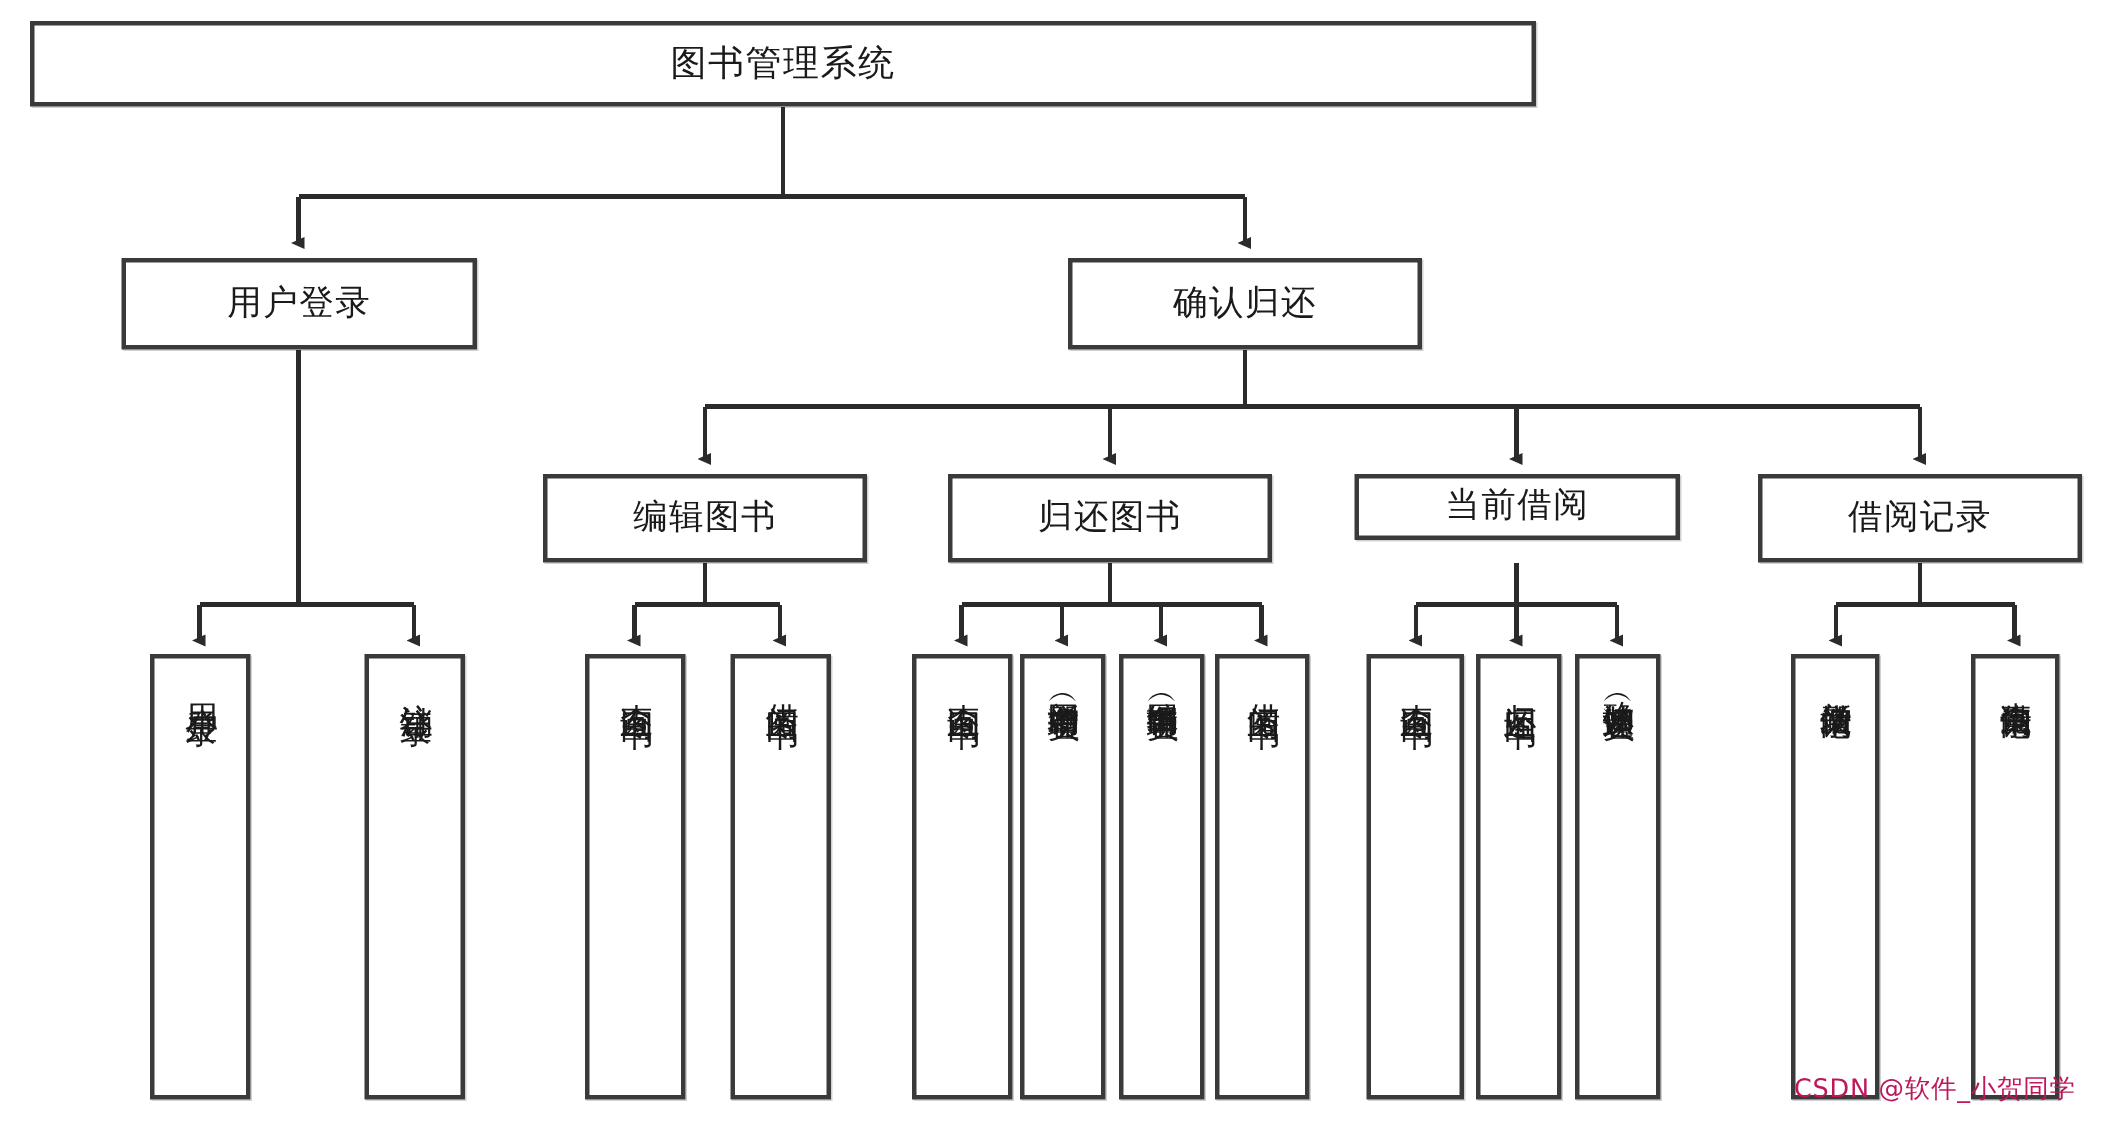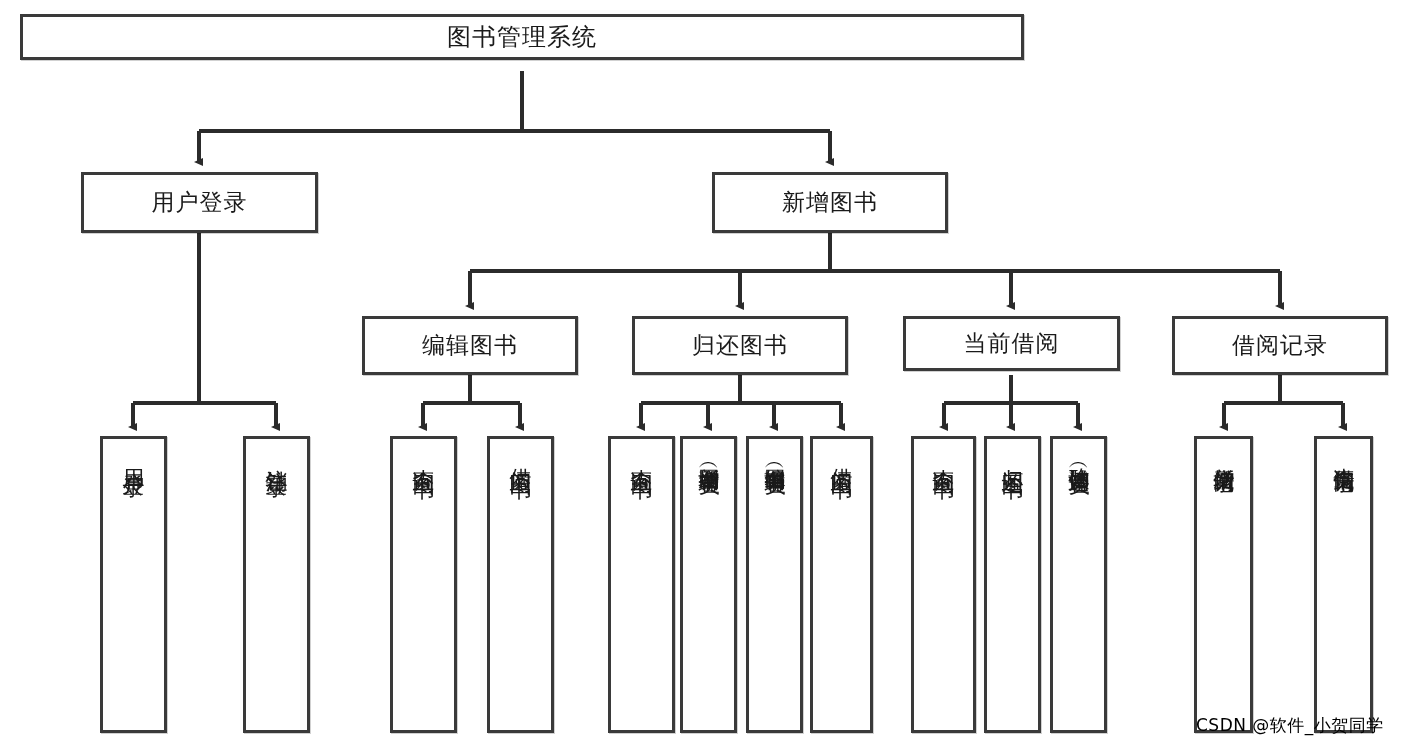--- a/index.html
+++ b/index.html
@@ -46,21 +46,21 @@
     letter-spacing:3px;
     line-height:1;
     white-space:nowrap;
   }
   .v-node.tight .lbl{font-size:21px;letter-spacing:1px;}
 
   #watermark{
     position:absolute;
     left:1196px;top:714px;
     font-size:17px;
-    color:#000000;
+    color:#be185d;
     letter-spacing:0.5px;
     white-space:nowrap;
     pointer-events:none;
   }
 </style>
 </head>
 <body>
 
 <div id="diagram">
 
@@ -107,38 +107,38 @@
       <path d="M1011,403 L1011,427" marker-end="url(#arrow)"></path>
       <path d="M1078,403 L1078,427" marker-end="url(#arrow)"></path>
 
       <path d="M1280,375 L1280,403"></path>
       <path d="M1224,403 L1343,403"></path>
       <path d="M1224,403 L1224,427" marker-end="url(#arrow)"></path>
       <path d="M1343,403 L1343,427" marker-end="url(#arrow)"></path>
     </g>
   </svg>
 
-  <div class="node h-node root" style="left:20px;top:14px;width:1004px;height:46px;">
+  <div class="node h-node root" style="left:20px;top:14px;width:1004px;height:57px;">
     <span class="lbl">图书管理系统</span>
   </div>
 
   <div class="node h-node" style="left:81px;top:172px;width:237px;height:61px;">
     <span class="lbl">用户登录</span>
   </div>
   <div class="node h-node" style="left:712px;top:172px;width:236px;height:61px;">
-    <span class="lbl">新增图书</span>
+    <span class="lbl">确认归还</span>
   </div>
 
   <div class="node h-node" style="left:362px;top:316px;width:216px;height:59px;">
     <span class="lbl">编辑图书</span>
   </div>
   <div class="node h-node" style="left:632px;top:316px;width:216px;height:59px;">
     <span class="lbl">归还图书</span>
   </div>
-  <div class="node h-node" style="left:903px;top:316px;width:217px;height:55px;">
+  <div class="node h-node" style="left:903px;top:316px;width:217px;height:44px;">
     <span class="lbl">当前借阅</span>
   </div>
   <div class="node h-node" style="left:1172px;top:316px;width:216px;height:59px;">
     <span class="lbl">借阅记录</span>
   </div>
 
   <div class="node v-node" style="left:100px;top:436px;width:67px;height:297px;">
     <span class="lbl">用户登录</span>
   </div>
   <div class="node v-node" style="left:243px;top:436px;width:67px;height:297px;">

